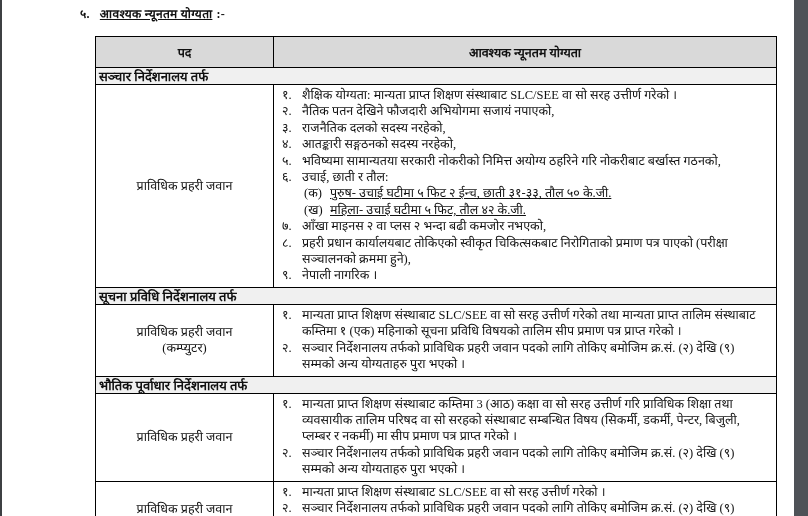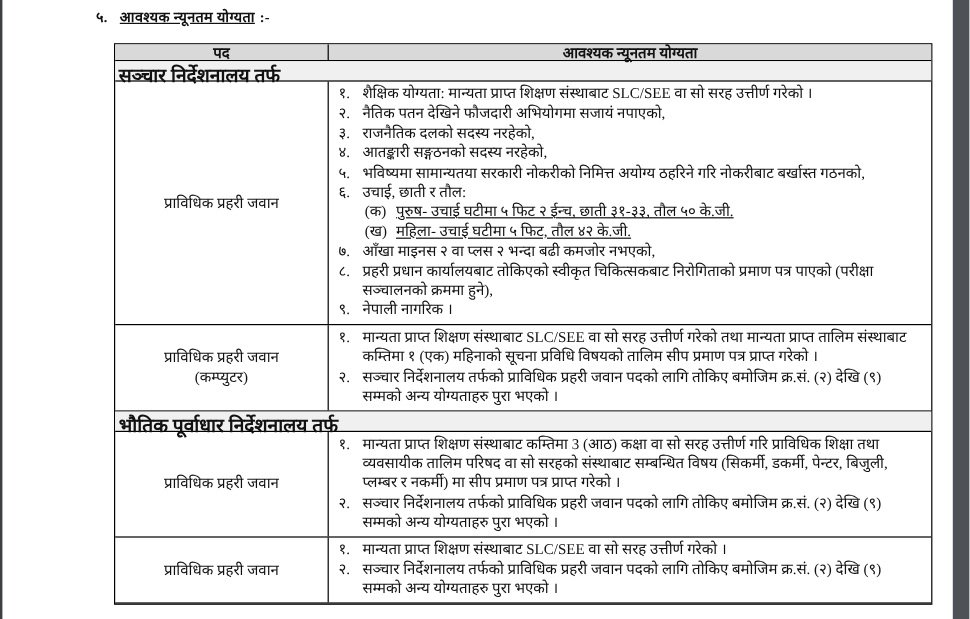--- a/index.html
+++ b/index.html
@@ -36,38 +36,39 @@
   .doc-title .suffix{margin-left:4px;}
   .qual-table{
     position:absolute;left:95px;top:36px;width:682px;
     border:1px solid var(--border);
     background:#ffffff;
   }
   .t-row{display:flex;border-bottom:1px solid var(--border);}
   .t-row:last-child{border-bottom:1px solid var(--border);}
   .head-row{
     background:var(--header-bg);
-    height:14px;
+    height:31px;
     font-weight:bold;font-size:12.5px;
     align-items:center;
   }
   .col-post{
     width:178px;flex:0 0 178px;
     border-right:1px solid var(--border);
     display:flex;flex-direction:column;align-items:center;justify-content:center;
     text-align:center;
     font-size:12.5px;
   }
   .col-qual{flex:1;display:flex;flex-direction:column;justify-content:center;}
   .head-row .col-qual,.head-row .col-post{height:100%;justify-content:center;}
   .head-row .col-qual{align-items:center;}
   .section-row{
     background:var(--section-bg);
     height:17px;
-    font-weight:bold;font-size:16px;
+    font-weight:bold;font-size:13px;
+    align-items:center;
     padding-left:3px;
   }
   .content-row .col-qual{
     padding:2px 6px 3px 8px;
     justify-content:flex-start;
   }
   .item{
     display:flex;
     font-size:12.5px;line-height:16.4px;
   }
@@ -145,20 +146,23 @@
           <div class="item">
             <span class="inum">८.</span>
             <div class="itext">प्रहरी प्रधान कार्यालयबाट तोकिएको स्वीकृत चिकित्सकबाट निरोगिताको प्रमाण  पत्र पाएको (परीक्षा सञ्चालनको क्रममा हुने),</div>
           </div>
           <div class="item">
             <span class="inum">९.</span>
             <div class="itext">नेपाली नागरिक ।</div>
           </div>
         </div>
       </div>
+      <div class="t-row section-row">
+        <span>सूचना प्रविधि निर्देशनालय तर्फ</span>
+      </div>
       <div class="t-row content-row">
         <div class="col-post">
           <div class="post-line">प्राविधिक प्रहरी जवान</div>
           <div class="post-line">(कम्प्युटर)</div>
         </div>
         <div class="col-qual">
           <div class="item">
             <span class="inum">१.</span>
             <div class="itext">मान्यता प्राप्त शिक्षण संस्थाबाट SLC/SEE वा सो सरह उत्तीर्ण गरेको तथा मान्यता प्राप्त तालिम संस्थाबाट कम्तिमा १ (एक) महिनाको सूचना प्रविधि विषयको तालिम सीप प्रमाण पत्र प्राप्त गरेको ।</div>
           </div>

